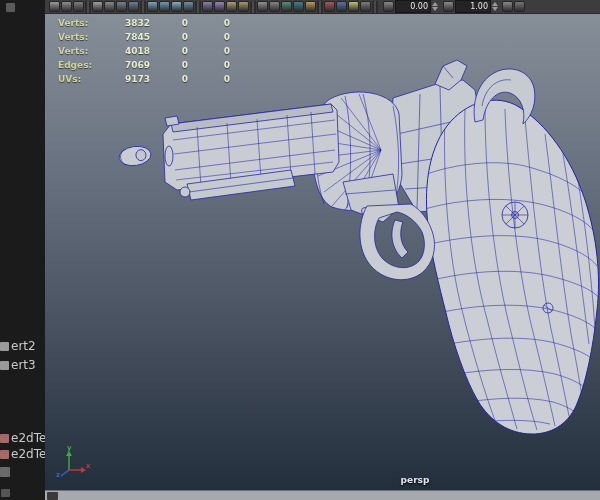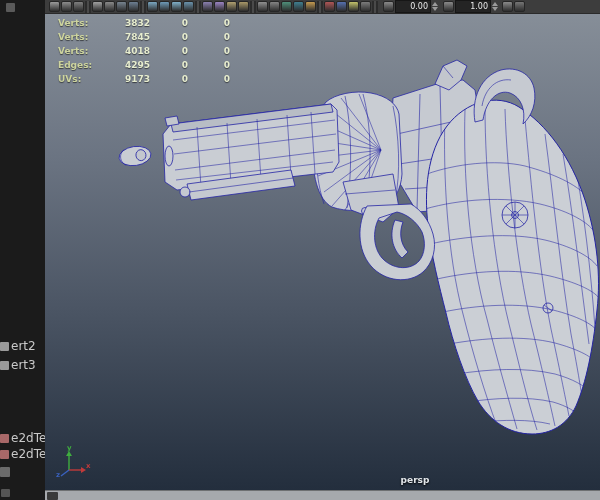--- a/index.html
+++ b/index.html
@@ -227,21 +227,21 @@
           <span class="hud-c3">0</span>
         </div>
         <div class="hud-row">
           <span class="hud-label">Verts:</span>
           <span class="hud-val">4018</span>
           <span class="hud-c2">0</span>
           <span class="hud-c3">0</span>
         </div>
         <div class="hud-row">
           <span class="hud-label">Edges:</span>
-          <span class="hud-val">4295</span>
+          <span class="hud-val">7069</span>
           <span class="hud-c2">0</span>
           <span class="hud-c3">0</span>
         </div>
         <div class="hud-row">
           <span class="hud-label">UVs:</span>
           <span class="hud-val">9173</span>
           <span class="hud-c2">0</span>
           <span class="hud-c3">0</span>
         </div>
       </div>

